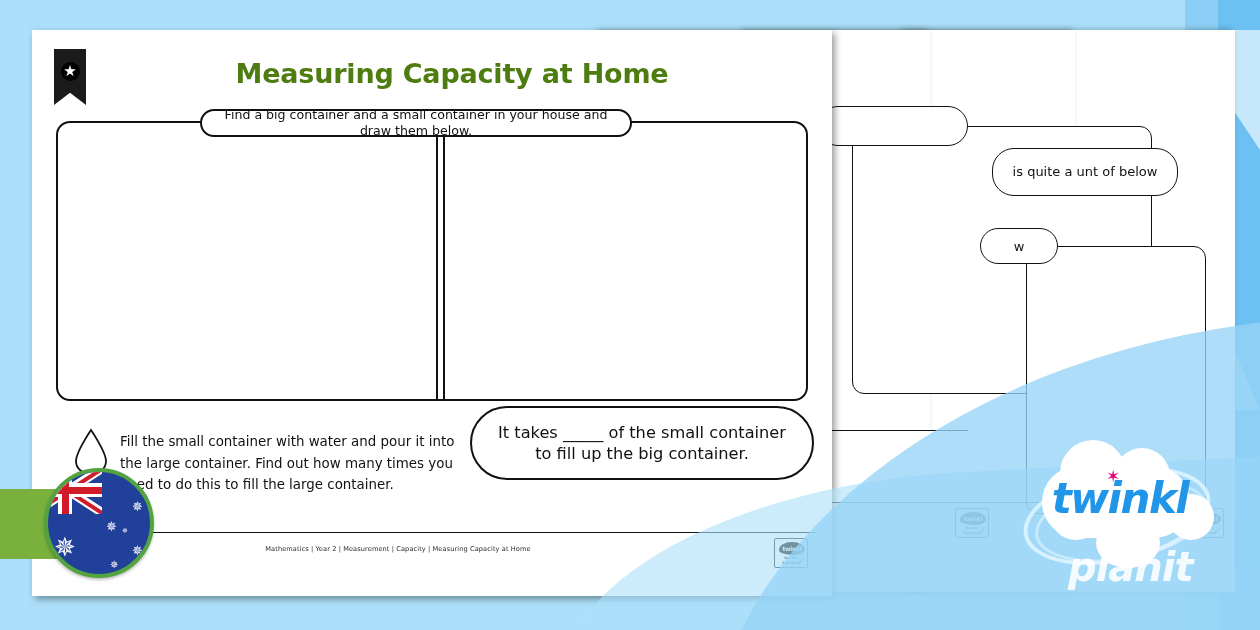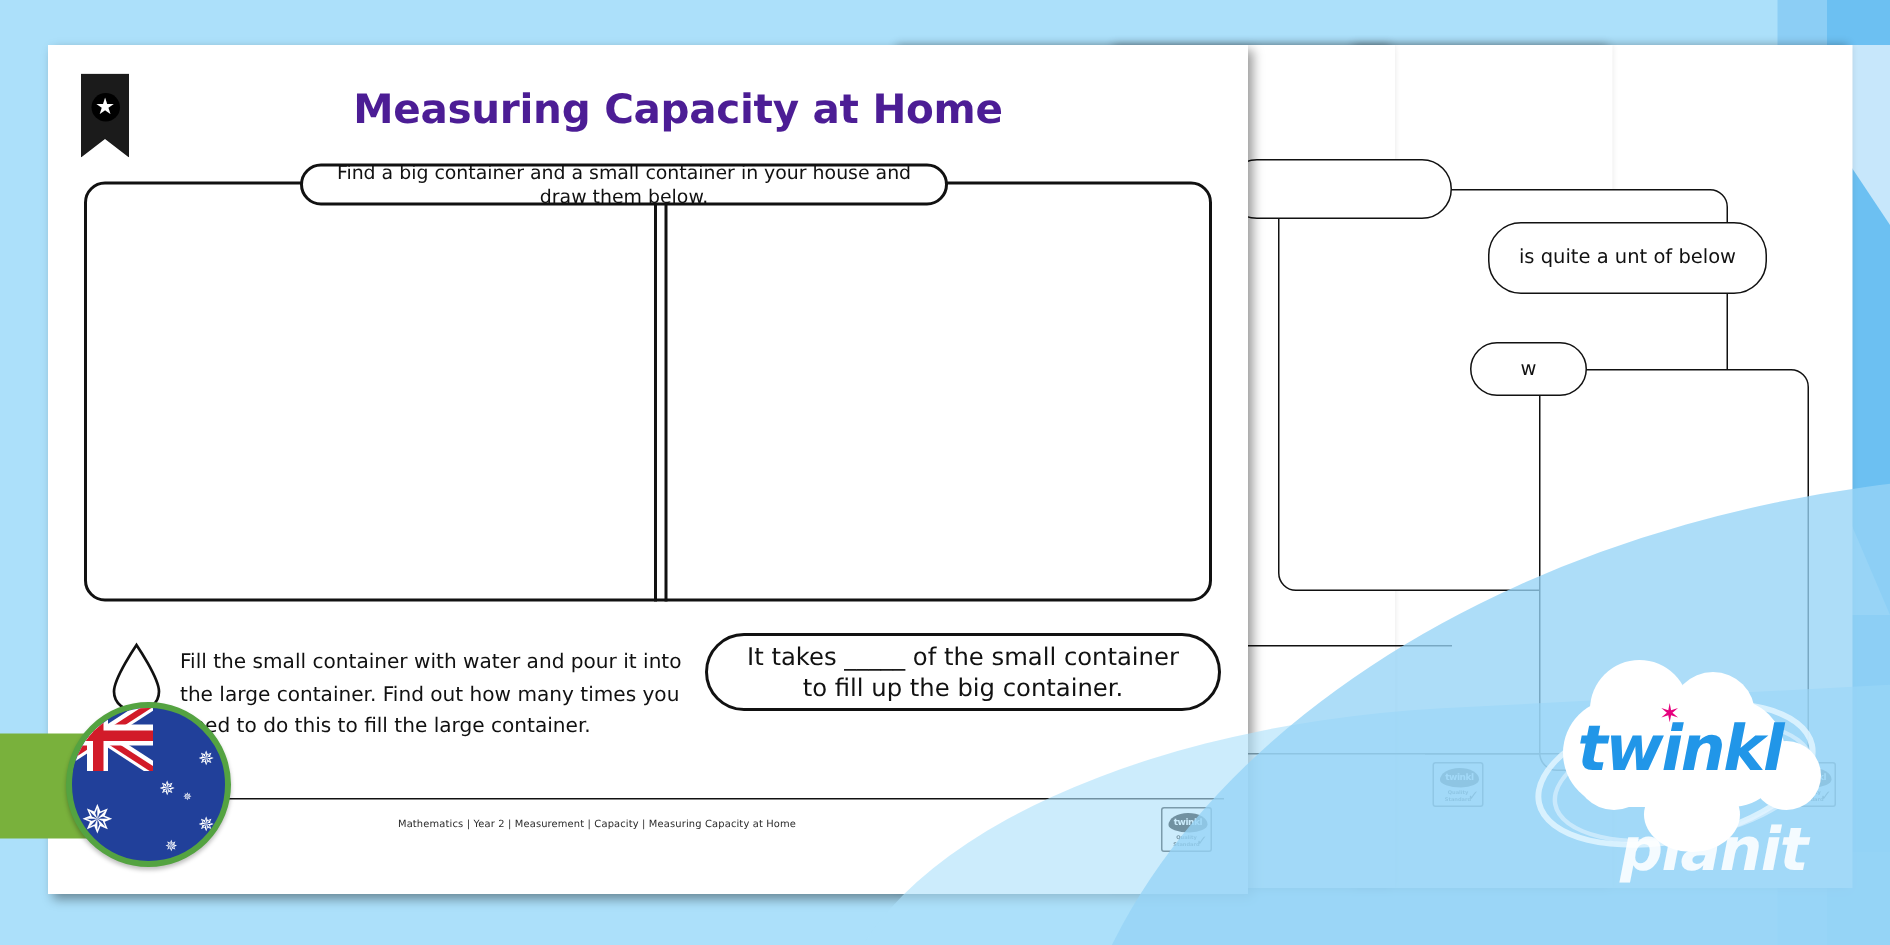--- a/index.html
+++ b/index.html
@@ -110,21 +110,21 @@
 
   .sheet-title {
     position: absolute;
     left: 60px; top: 28px;
     width: 720px;
     text-align: center;
     font-family: "DejaVu Sans", sans-serif;
     font-weight: bold;
     font-size: 27px;
     letter-spacing: -0.2px;
-    color: #4c1d95;
+    color: #4d7c0f;
   }
 
   
   .draw-rail {
     position: absolute;
     left: 24px; top: 91px;
     width: 752px; height: 280px;
     border: 2.2px solid #111;
     border-radius: 14px;
   }
@@ -156,22 +156,22 @@
   }
   .pill-top {
     left: 168px; top: 79px;
     width: 432px; height: 28px;
     font-size: 12.6px;
     line-height: 1.28;
     padding: 0 10px;
   }
 
   .answer-pill {
-    left: 438px; top: 392px;
-    width: 344px; height: 52px;
+    left: 438px; top: 376px;
+    width: 344px; height: 74px;
     border-radius: 38px;
     font-size: 16.2px;
     line-height: 1.32;
     padding: 0 18px;
   }
 
   .task-text {
     position: absolute;
     left: 88px; top: 401px;
     width: 338px;
@@ -438,21 +438,21 @@
   .twinkl-star {
     position: absolute;
     left: 86px; top: 20px;
     font-size: 17px;
     color: #e6007e;
     z-index: 5;
     line-height: 1;
   }
   .planit-word {
     position: absolute;
-    left: 60px; top: 96px;
+    left: 48px; top: 96px;
     font-family: "DejaVu Sans", sans-serif;
     font-weight: bold;
     font-style: italic;
     font-size: 40px;
     letter-spacing: -1px;
     color: rgba(255,255,255,0.88);
     z-index: 2;
   }
 </style>
 </head>

